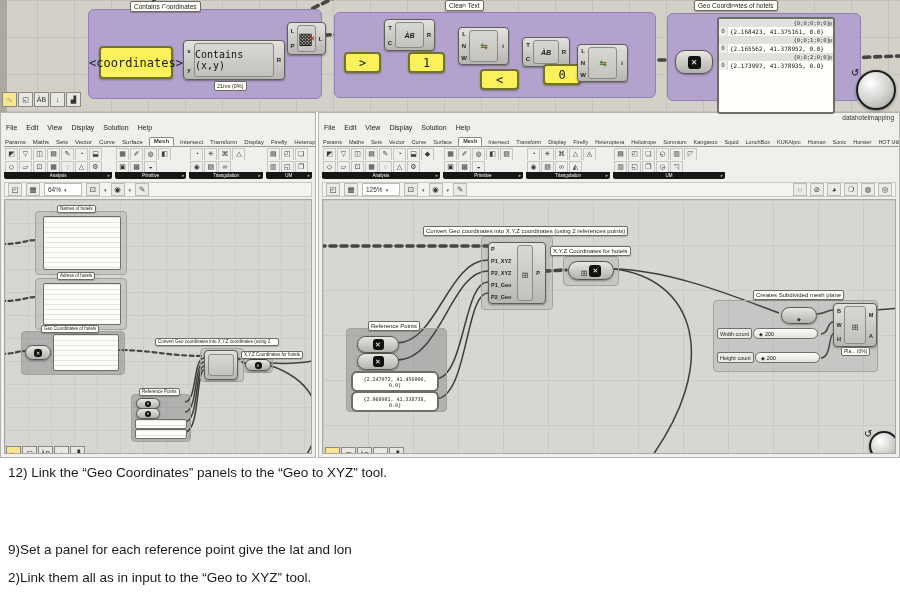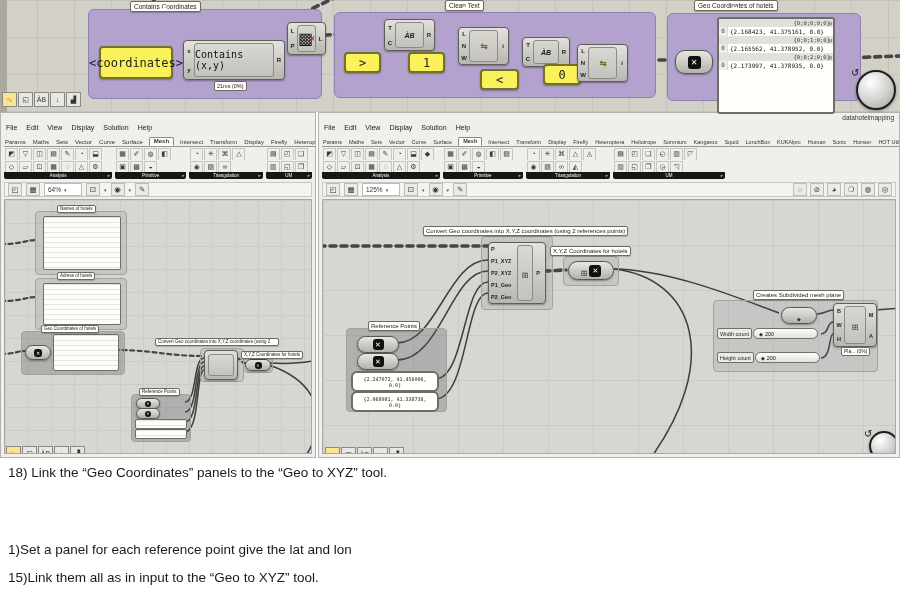--- a/index.html
+++ b/index.html
@@ -660,16 +660,16 @@
           <span class="mini-icon">∿</span>
           <span class="mini-icon">◱</span>
           <span class="mini-icon">ÀB</span>
           <span class="mini-icon">↓</span>
           <span class="mini-icon">▟</span>
         </div>
       <div class="compass" style="left:546px;top:231px;width:26px;height:26px"></div>
     </div>
   </div>
 
-  <div class="notes-line" style="top:465px">18) Link the “Geo Coordinates” panels to the “Geo to XYZ” tool.</div>
-  <div class="notes-line" style="top:542px">1)Set a panel for each reference point give the lat and lon</div>
-  <div class="notes-line" style="top:570px">15)Link them all as in input to the “Geo to XYZ” tool.</div>
+  <div class="notes-line" style="top:465px">12) Link the “Geo Coordinates” panels to the “Geo to XYZ” tool.</div>
+  <div class="notes-line" style="top:542px">9)Set a panel for each reference point give the lat and lon</div>
+  <div class="notes-line" style="top:570px">2)Link them all as in input to the “Geo to XYZ” tool.</div>
 </div>
 
 </body></html>

